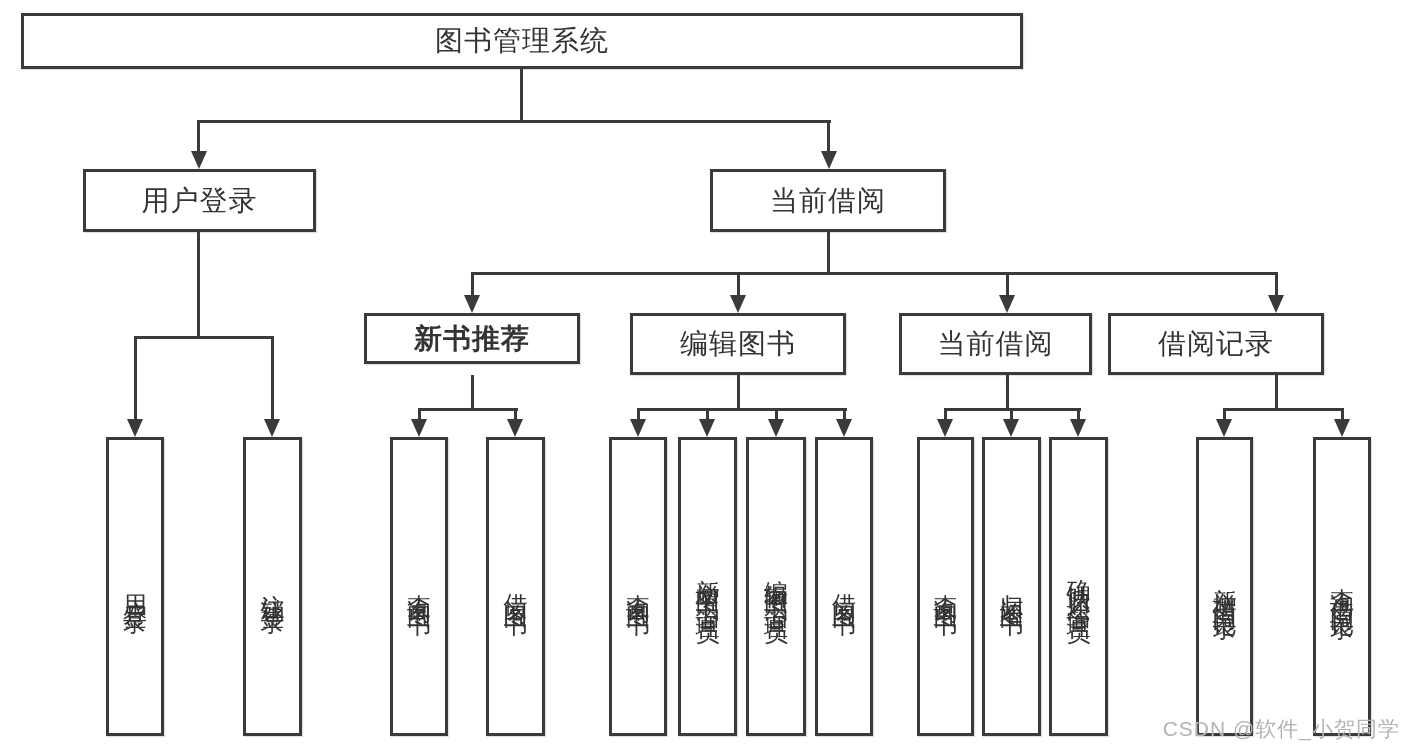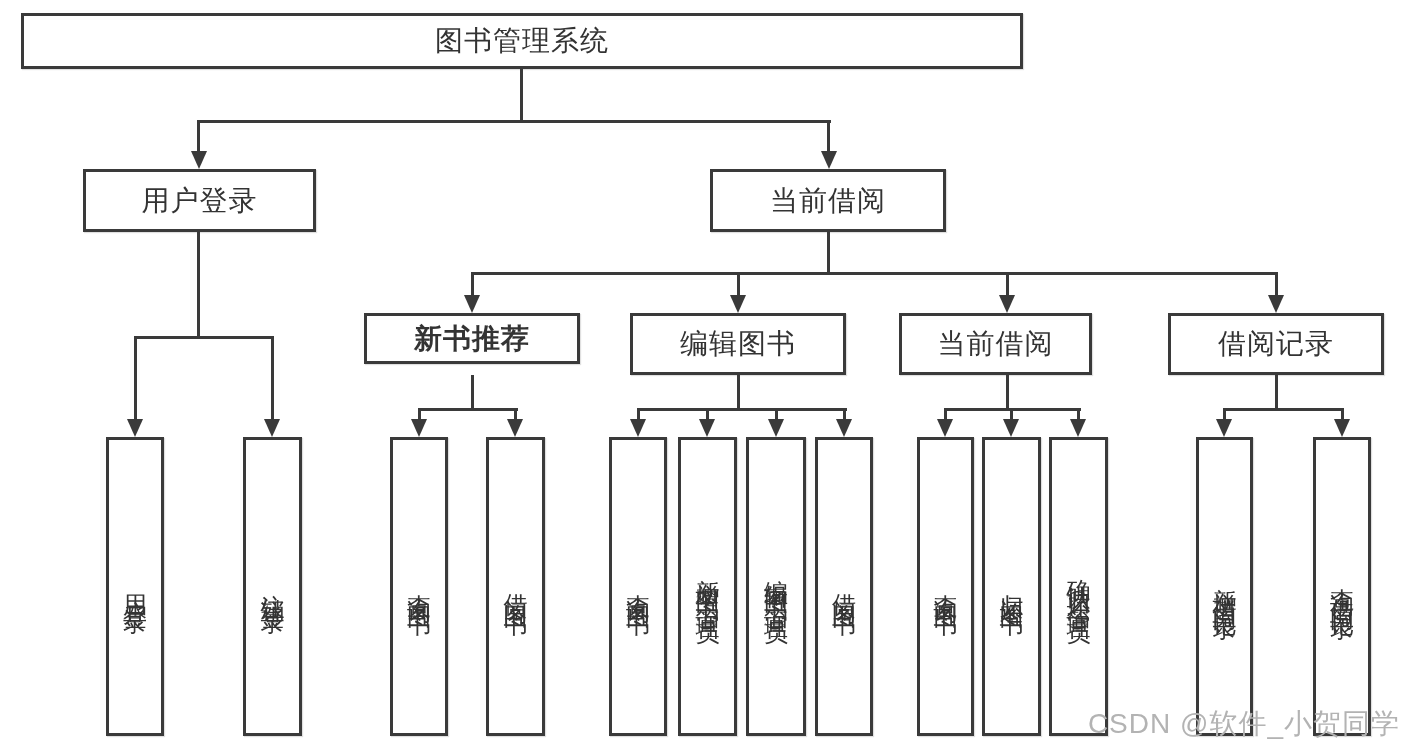--- a/index.html
+++ b/index.html
@@ -21,21 +21,21 @@
     letter-spacing:6px; white-space:nowrap;
   }
   .cline { position:absolute; background:var(--line); }
   .carrow {
     position:absolute; width:0; height:0;
     border-left:8px solid transparent; border-right:8px solid transparent;
     border-top:18px solid var(--line);
   }
   #watermark {
     position:absolute; right:5px; bottom:4px; z-index:5;
-    font-size:28px; color:#b3b3b3; letter-spacing:1px; white-space:nowrap;
+    font-size:21px; color:#b3b3b3; letter-spacing:1px; white-space:nowrap;
   }
 </style>
 </head>
 <body>
 
 <div id="canvas">
 
   <div class="hbox" style="left:21px;top:13px;width:1002px;height:56px;">
     <span>图书管理系统</span>
   </div>
@@ -49,21 +49,21 @@
 
   <div class="hbox" style="left:364px;top:313px;width:216px;height:51px;font-weight:bold;">
     <span>新书推荐</span>
   </div>
   <div class="hbox" style="left:630px;top:313px;width:216px;height:62px;">
     <span>编辑图书</span>
   </div>
   <div class="hbox" style="left:899px;top:313px;width:193px;height:62px;">
     <span>当前借阅</span>
   </div>
-  <div class="hbox" style="left:1168px;top:313px;width:216px;height:62px;">
+  <div class="hbox" style="left:1108px;top:313px;width:216px;height:62px;">
     <span>借阅记录</span>
   </div>
 
   <div class="vbox" style="left:106px;top:437px;width:58px;height:299px;">
     <span>用户登录</span>
   </div>
   <div class="vbox" style="left:243px;top:437px;width:59px;height:299px;">
     <span>注销登录</span>
   </div>
 

